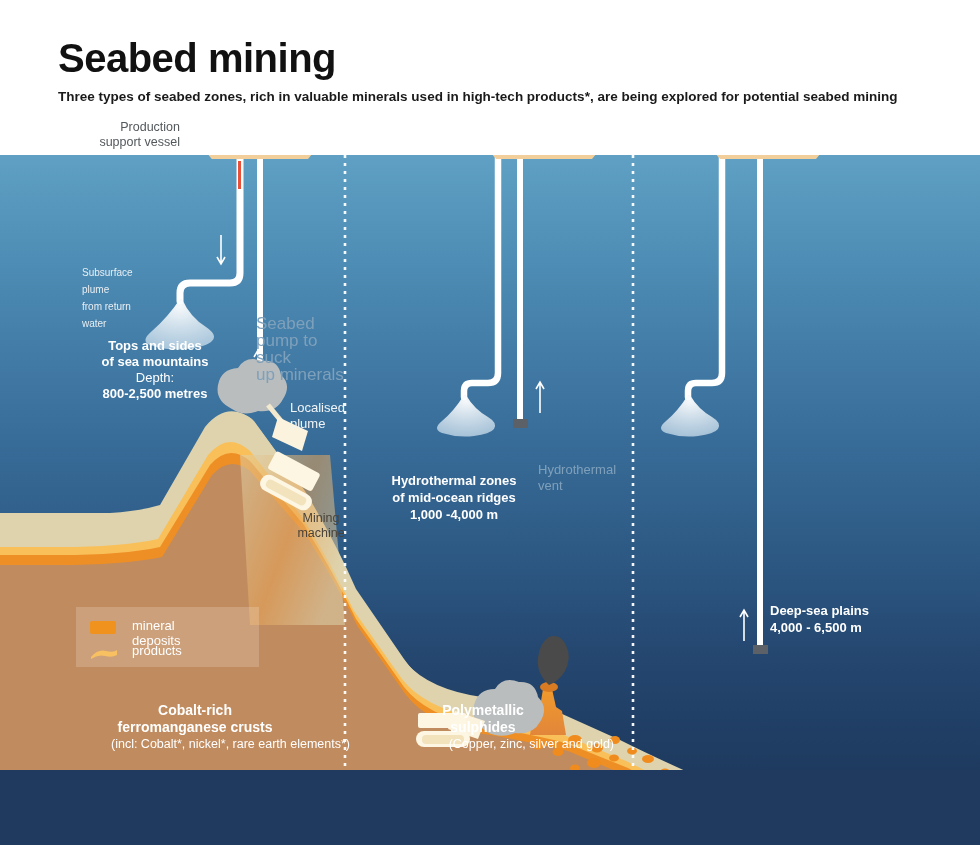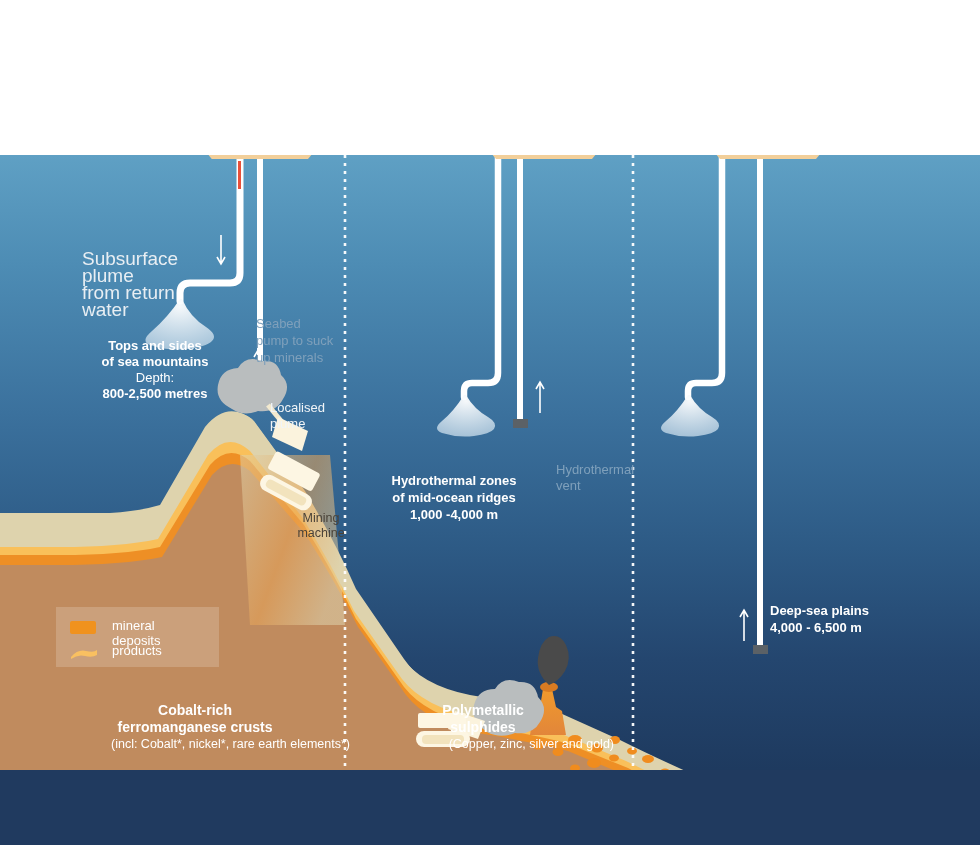--- a/index.html
+++ b/index.html
@@ -17,33 +17,33 @@
   
   .ocean{position:absolute;left:0;top:155px;width:980px;height:615px;
          background:linear-gradient(to bottom,#5fa0c4 0%,#4d8cb4 18%,#3b719d 42%,#2d5a85 64%,#24466f 82%,#1e3a5f 100%);
          overflow:hidden;}
 
   .svg-layer{position:absolute;left:0;top:0;width:980px;height:615px;}
 
   
   .lbl{position:absolute;line-height:16px;}
 
-  .l-subsurface{left:82px;top:250px;width:110px;font-size:19px;color:#e8eef3;line-height:17px;}
-  .l-seabedpump{left:256px;top:315px;width:100px;font-size:13px;color:#7fa0bb;line-height:17px;}
+  .l-subsurface{left:82px;top:264px;width:110px;font-size:10px;color:#e8eef3;line-height:17px;}
+  .l-seabedpump{left:256px;top:315px;width:100px;font-size:17px;color:#7fa0bb;line-height:17px;}
   .l-tops{left:60px;top:338px;width:190px;text-align:center;font-size:13px;color:#ffffff;line-height:16px;}
   .l-tops .b{font-weight:bold;}
   .l-localised{left:270px;top:400px;width:90px;font-size:13px;color:#f0f4f7;line-height:16px;}
   .l-mining{left:285px;top:511px;width:72px;font-size:12.5px;color:#4a4238;line-height:15px;}
   .l-hydro{left:368px;top:472px;width:172px;text-align:center;font-size:13px;color:#ffffff;font-weight:bold;line-height:17px;}
   .l-vent{left:538px;top:462px;width:92px;font-size:13px;color:#7fa0bb;line-height:16px;}
   .l-deep{left:770px;top:602px;width:165px;font-size:13px;color:#ffffff;font-weight:bold;line-height:17px;}
 
   
-  .legend{position:absolute;left:56px;top:607px;width:163px;height:60px;
-          background:rgba(255,255,255,0.18);}
+  .legend{position:absolute;left:76px;top:607px;width:163px;height:60px;
+          background:rgba(255,255,255,0.18);padding-left:20px;}
   .legend-row{position:absolute;left:14px;font-size:13px;color:#ffffff;}
   .legend-row.r1{top:11px;}
   .legend-row.r2{top:36px;}
   .sw-mineral{position:absolute;left:0;top:3px;width:26px;height:13px;background:#f0921e;border-radius:2px;}
   .sw-sed{position:absolute;left:0;top:4px;width:28px;height:11px;}
   .lg-txt{position:absolute;left:42px;top:0px;}
 
   
   .zone{position:absolute;text-align:center;color:#ffffff;line-height:17px;}
   .zone .t{font-size:14px;font-weight:bold;}
@@ -53,20 +53,26 @@
   .z3{left:618px;top:715px;width:310px;}
 
   
   .footer{position:absolute;left:0;top:770px;width:980px;height:75px;background:#203a5f;}
 </style>
 </head>
 <body>
 
 <div id="root">
 
+  <div class="header">
+    <div class="title">Seabed mining</div>
+    <div class="subtitle">Three types of seabed zones, rich in valuable minerals used in high-tech products*, are being explored for potential seabed mining</div>
+    <div class="prod-label" style="white-space:pre-line;">Production
+support vessel</div>
+  </div>
 
   <div class="ocean">
 
     <svg class="svg-layer" viewBox="0 0 980 615">
       <defs>
         <linearGradient id="gMine" x1="0" y1="0" x2="1" y2="0.6">
           <stop offset="0%" stop-color="#ded3ad"></stop>
           <stop offset="55%" stop-color="#e8a558"></stop>
           <stop offset="100%" stop-color="#ded3ad"></stop>
         </linearGradient>
@@ -297,32 +303,32 @@
 pump to suck
 up minerals</div>
 
   <div class="lbl l-tops">
     <span class="b" style="white-space:pre-line;">Tops and sides
 of sea mountains</span><br>
     <span>Depth:</span><br>
     <span class="b">800-2,500 metres</span>
   </div>
 
-  <div class="lbl l-localised" style="white-space:pre-line;">Localised
+  <div class="lbl l-localised" style="white-space:pre-line;margin-left:20px;">Localised
 plume</div>
   <div class="lbl l-mining" style="white-space:pre-line;text-align:center;">Mining
 machine</div>
 
   <div class="lbl l-hydro">
     <span style="white-space:pre-line;">Hydrothermal zones
 of mid-ocean ridges</span><br>
     <span>1,000 -4,000 m</span>
   </div>
 
-  <div class="lbl l-vent" style="white-space:pre-line;margin-left:18px;">Hydrothermal
+  <div class="lbl l-vent" style="white-space:pre-line;">Hydrothermal
 vent</div>
 
   <div class="lbl l-deep">
     <span>Deep-sea plains</span><br>
     <span>4,000 - 6,500 m</span>
   </div>
 
   <div class="legend">
     <div class="legend-row r1">
       <span class="sw-mineral"></span>

